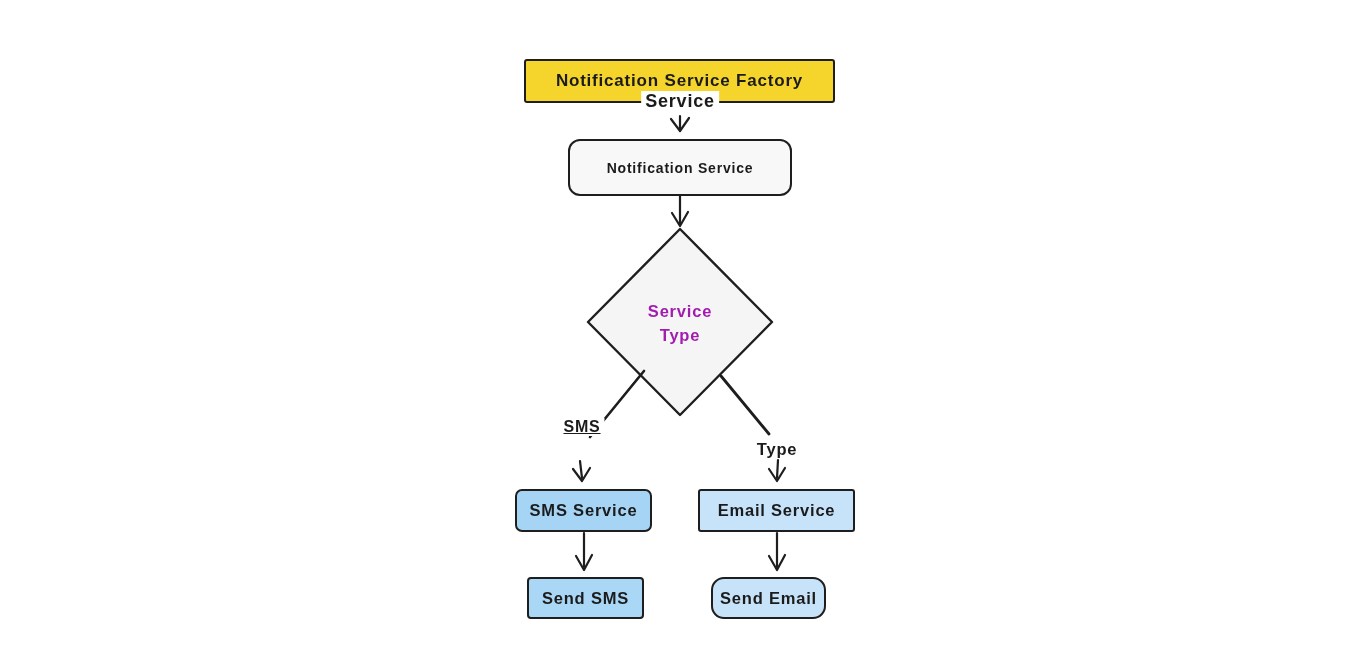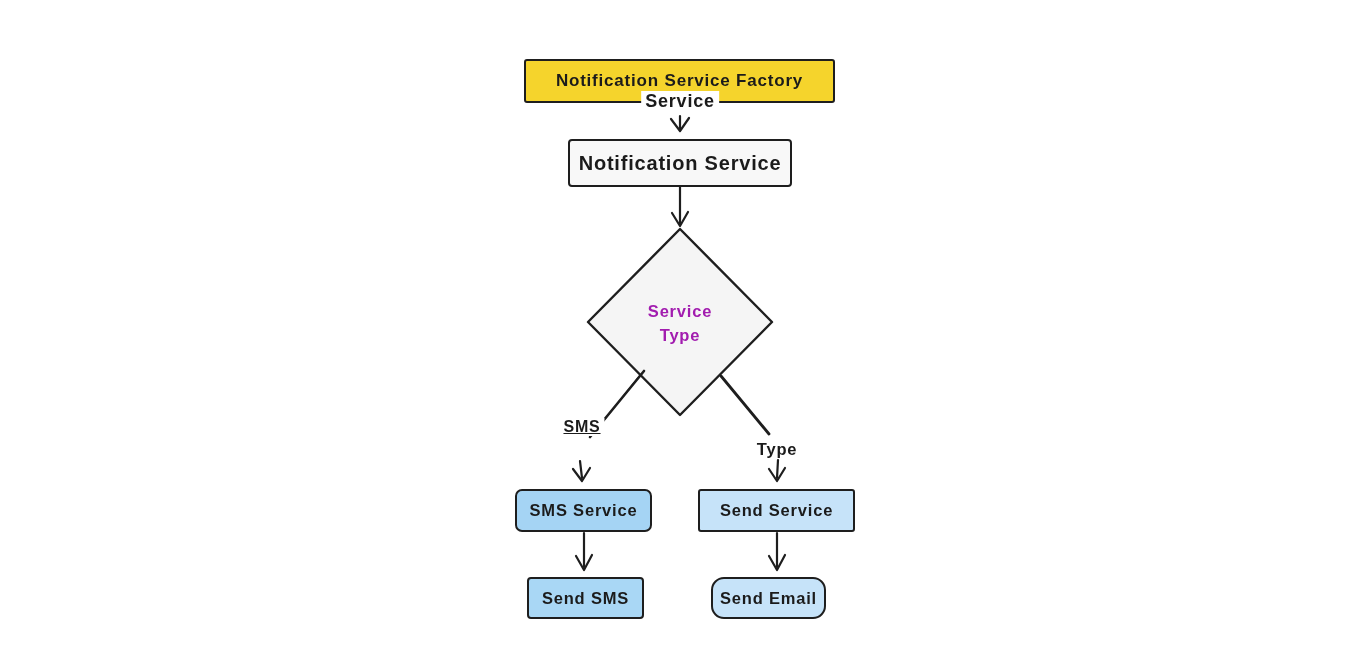--- a/index.html
+++ b/index.html
@@ -34,22 +34,22 @@
     letter-spacing: 0.8px;
     color: #1b1b1b;
     text-align: center;
     white-space: nowrap;
   }
   .node-factory {
     left: 524px; top: 22px; width: 311px; height: 44px;
     border-radius: 3px; font-size: 17px;
   }
   .node-notification {
-    left: 568px; top: 139px; width: 224px; height: 48px;
-    border-radius: 4px; font-size: 20px;
+    left: 568px; top: 139px; width: 224px; height: 57px;
+    border-radius: 12px; font-size: 14px;
   }
   .node-sms-service {
     left: 515px; top: 489px; width: 137px; height: 43px;
     border-radius: 7px; font-size: 16.5px;
   }
   .node-email-service {
     left: 698px; top: 489px; width: 157px; height: 43px;
     border-radius: 3px; font-size: 16.5px;
   }
   .node-send-sms {
@@ -133,21 +133,21 @@
 
   <div class="node node-notification" style="background: rgb(248, 248, 248);">Notification Service</div>
 
   <div class="diamond-label">
     <div>Service</div>
     <div>Type</div>
   </div>
 
   <div class="node node-sms-service" style="background: rgb(165, 212, 244);">SMS Service</div>
 
-  <div class="node node-email-service" style="background: rgb(198, 227, 249);">Send Service</div>
+  <div class="node node-email-service" style="background: rgb(198, 227, 249);">Email Service</div>
 
   <div class="node node-send-sms" style="background: rgb(169, 215, 245);">Send SMS</div>
 
   <div class="node node-send-email" style="background: rgb(198, 227, 249);">Send Email</div>
 
   <div class="edge-label edge-label-creates">Service</div>
 
   <div class="edge-label edge-label-sms">SMS</div>
 
   <div class="edge-label edge-label-email">Type</div>

